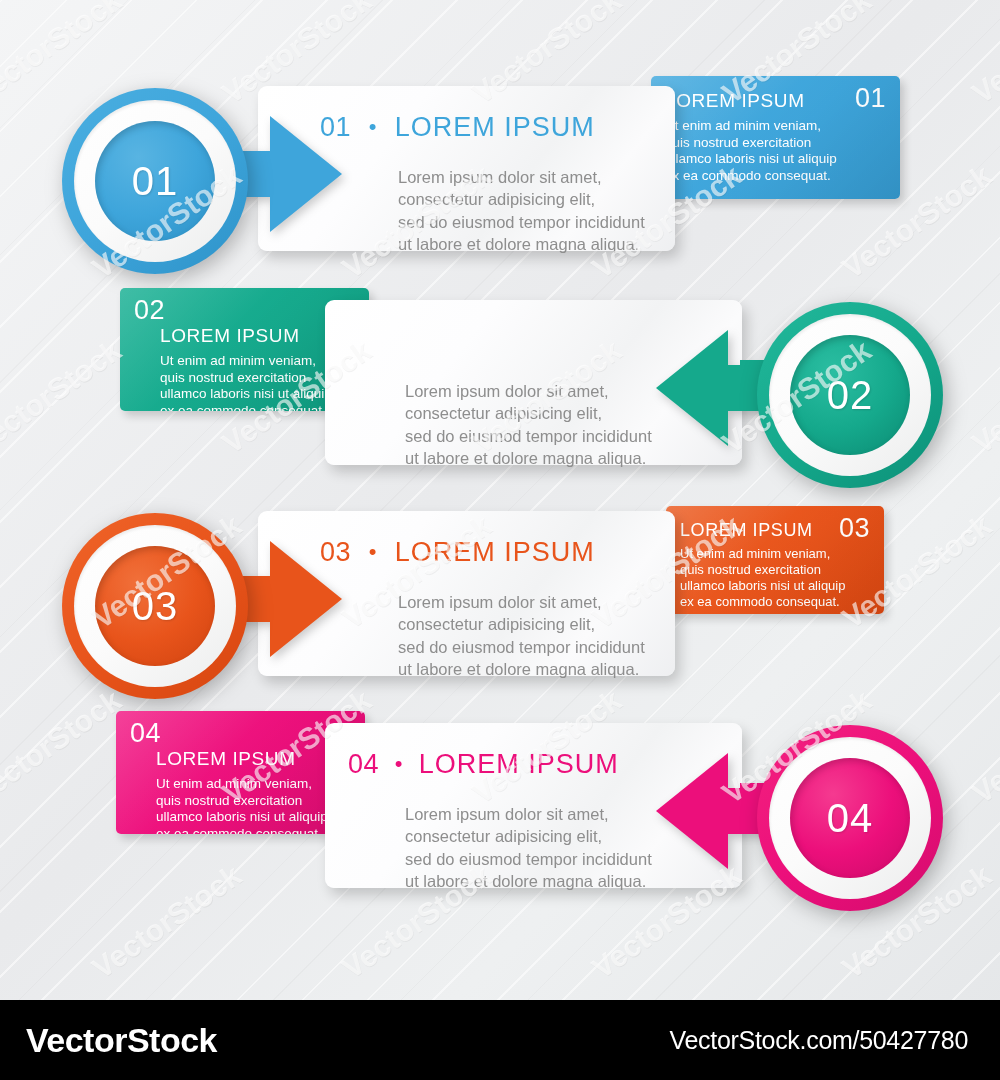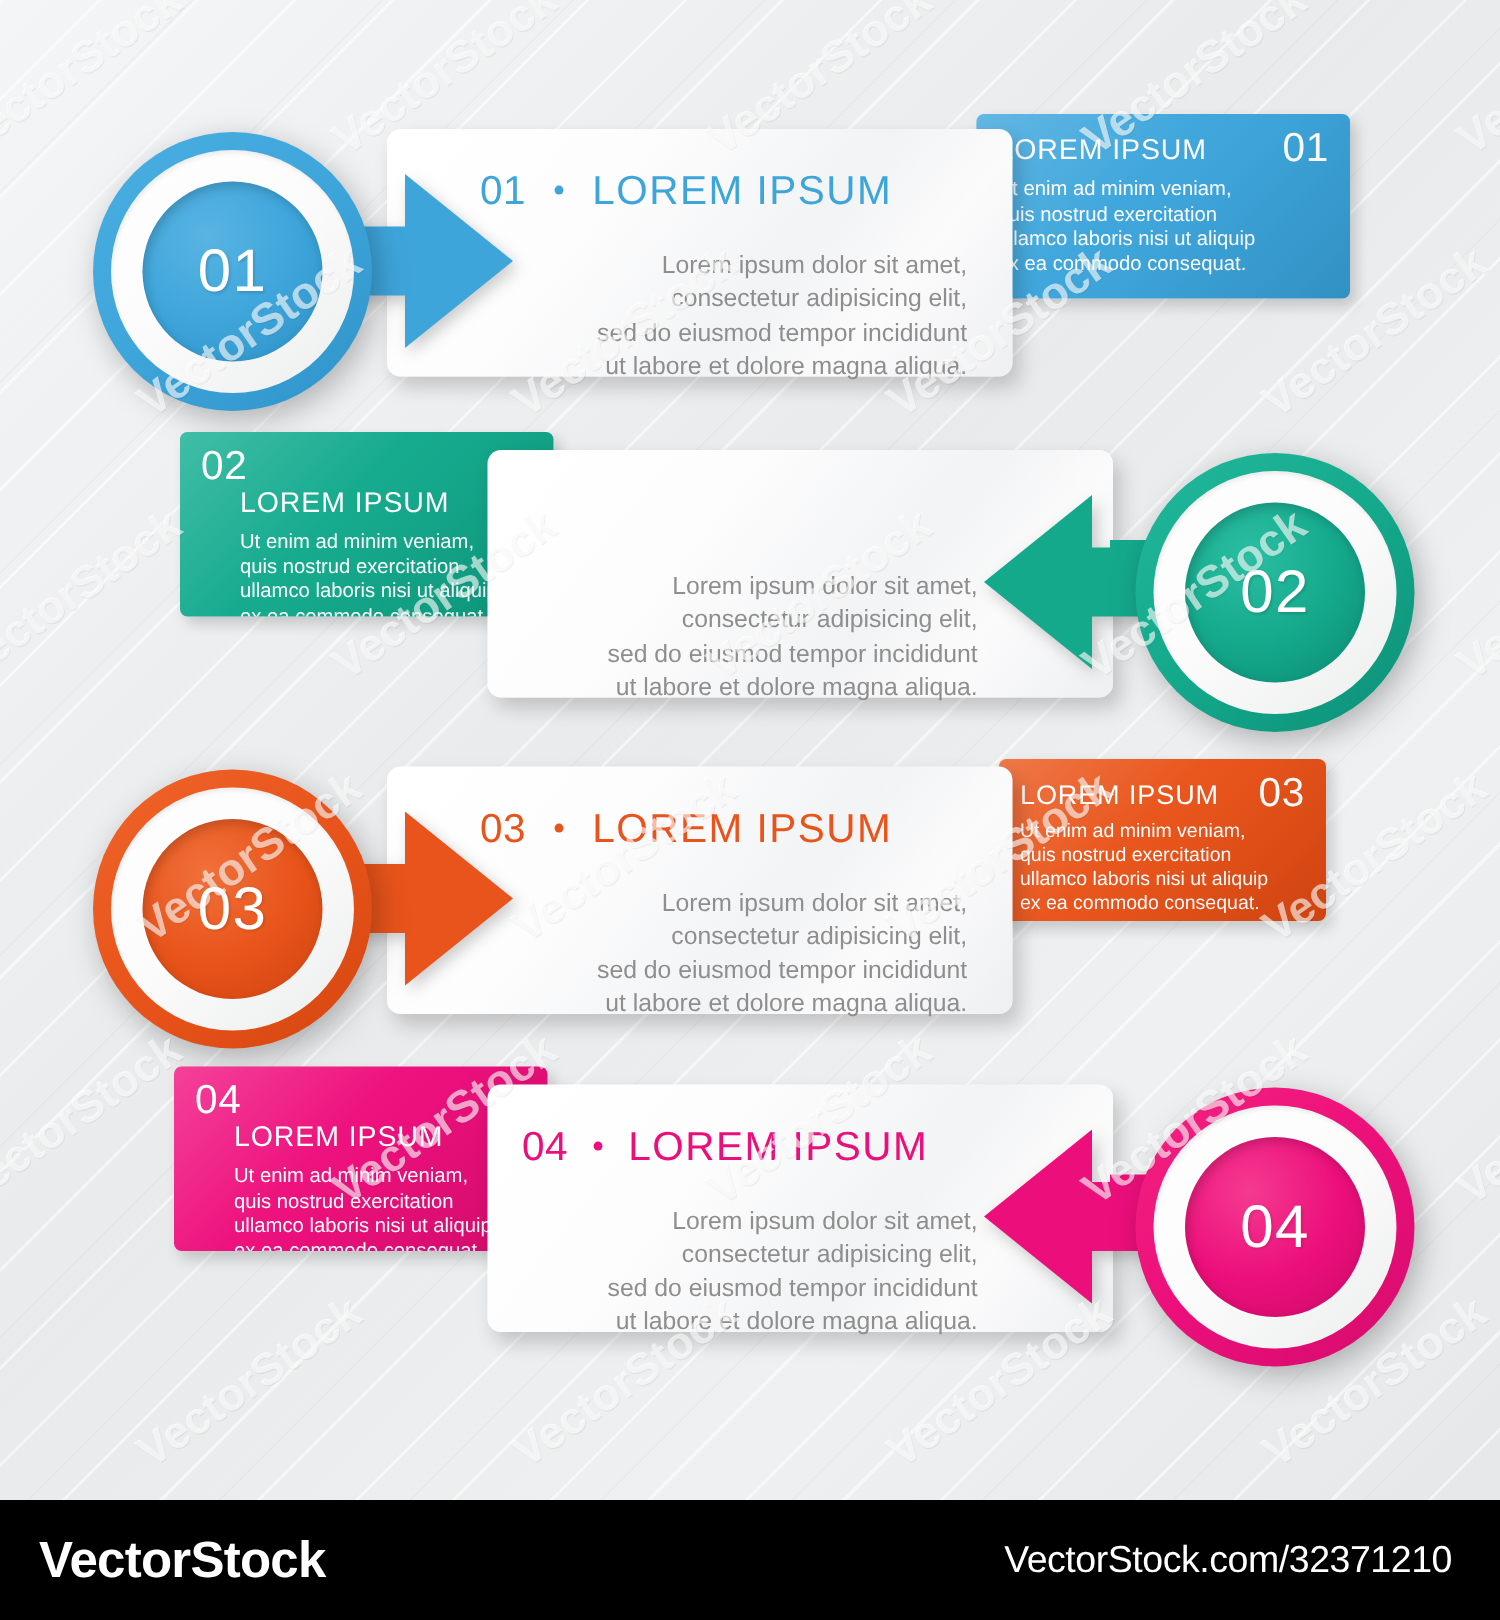--- a/index.html
+++ b/index.html
@@ -74,21 +74,20 @@
   .side-body div { white-space: nowrap; }
   .indent-l { padding-left: 26px; }
   .indent-r { padding-right: 4px; }
 
   
   .card {
     position: absolute;
     background: linear-gradient(128deg, #ffffff 0%, #fdfdfe 32%, #f2f3f4 62%, #fbfbfc 78%, #eeeff1 100%);
     border-radius: 9px;
     box-shadow: 5px 7px 13px rgba(0,0,0,0.18);
-    text-align: right;
   }
   .card-head {
     position: absolute;
     top: 26px;
     font-size: 27px;
     font-weight: 400;
     letter-spacing: 0.4px;
     white-space: nowrap;
   }
   .card-head .num { font-weight: 300; }
@@ -397,16 +396,16 @@
       <div class="wm-tile" style="left: 830px; top: 905px;">VectorStock</div>
       <div class="wm-tile" style="left: -40px; top: 1080px;">VectorStock</div>
       <div class="wm-tile" style="left: 210px; top: 1080px;">VectorStock</div>
       <div class="wm-tile" style="left: 460px; top: 1080px;">VectorStock</div>
       <div class="wm-tile" style="left: 710px; top: 1080px;">VectorStock</div>
       <div class="wm-tile" style="left: 960px; top: 1080px;">VectorStock</div>
     </div>
 
   <div id="footer">
     <div class="wm-brand">VectorStock</div>
-    <div class="wm-url">VectorStock.com/32371210</div>
+    <div class="wm-url">VectorStock.com/50427780</div>
   </div>
 
 </div>
 
 </body></html>

